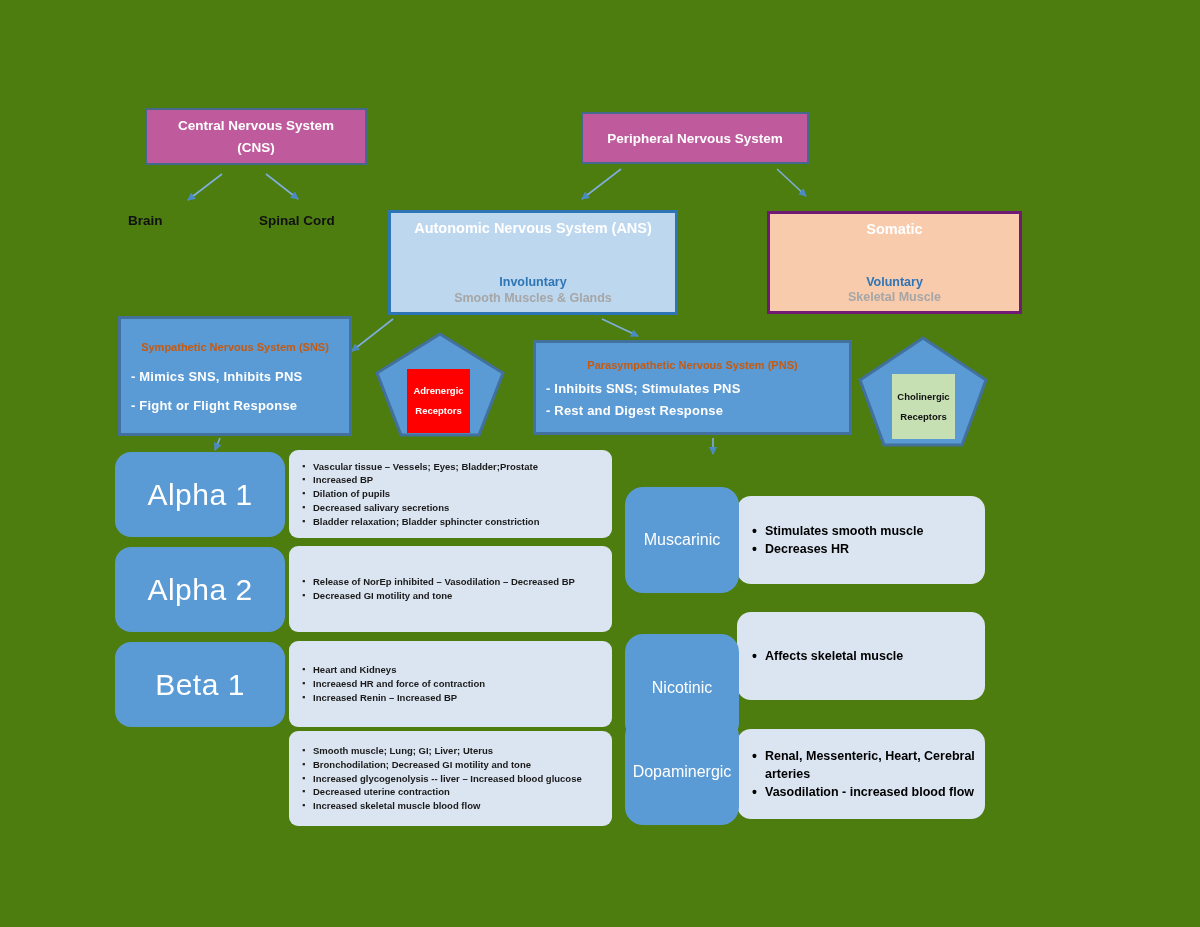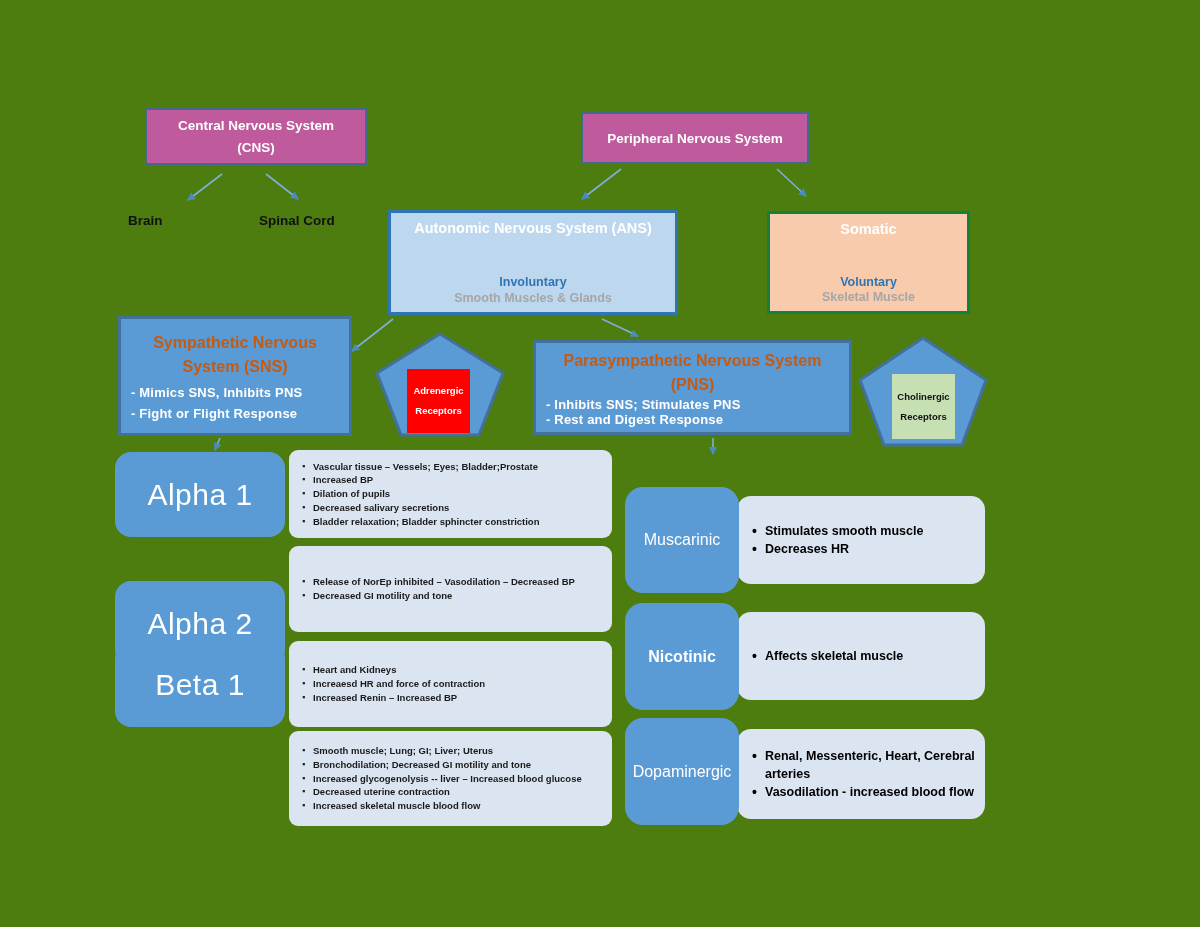--- a/index.html
+++ b/index.html
@@ -18,52 +18,52 @@
        border:2px solid #44698D;color:#fff;font-weight:bold;font-size:13.5px;line-height:1.6;}
   .peripheral{left:581px;top:112px;width:228px;height:52px;background:#BF5B9D;
        border:2px solid #44698D;color:#fff;font-weight:bold;font-size:13.5px;}
 
   .plain-label{position:absolute;font-weight:bold;font-size:13.5px;color:#111;}
   .brain{left:128px;top:213px;}
   .spinal{left:259px;top:213px;}
 
   .ans{left:388px;top:210px;width:290px;height:105px;background:#BDD7EE;
        border:3px solid #2E75B6;justify-content:space-evenly;padding:5px 4px;}
-  .somatic{left:767px;top:211px;width:203px;height:103px;background:#F8CBAD;
-       border:3px solid #15803d;justify-content:space-evenly;padding:5px 4px;}
+  .somatic{left:767px;top:211px;width:255px;height:103px;background:#F8CBAD;
+       border:3px solid #701a75;justify-content:space-evenly;padding:5px 4px;}
   .t-main{color:#fff;font-weight:bold;font-size:14.5px;}
   .t-sub{color:#2E75B6;font-weight:bold;font-size:12.5px;margin-top:36px;}
   .t-ter{color:#A6A6A6;font-weight:bold;font-size:12.5px;}
 
   .sysbox{background:#5B9BD5;border:3px solid #41719C;align-items:stretch;
           justify-content:space-evenly;padding:6px 10px;}
   .sns{left:118px;top:316px;width:234px;height:120px;}
   .pnsbox{left:533px;top:340px;width:319px;height:95px;}
-  .sys-title{color:#C55A11;font-weight:bold;font-size:16px;text-align:center;line-height:1.5;}
+  .sys-title{color:#C55A11;font-weight:bold;font-size:11px;text-align:center;line-height:1.5;}
   .sys-pt{color:#fff;font-weight:600;font-size:13px;text-align:left;letter-spacing:.2px;}
 
   
   .pent{position:absolute;}
   .adren{left:374px;top:332px;width:132px;height:106px;}
   .cholin{left:857px;top:336px;width:132px;height:112px;}
   .pent svg{position:absolute;left:0;top:0;}
   .pent-inner{position:absolute;display:flex;flex-direction:column;align-items:center;
       justify-content:center;text-align:center;font-weight:bold;font-size:9.5px;line-height:2.1;}
   .inner-red{left:33px;top:37px;width:63px;height:64px;background:#FF0000;color:#fff;}
   .inner-green{left:35px;top:38px;width:63px;height:65px;background:#C6E0B4;color:#111;}
 
   
   .blue-pill{position:absolute;background:#5B9BD5;display:flex;align-items:center;
       justify-content:center;color:#fff;z-index:2;text-align:center;}
   .lbl-big{font-size:30px;font-weight:400;letter-spacing:.5px;}
   .lbl-med{font-size:16px;font-weight:400;}
   .pill-l{left:115px;width:170px;height:85px;border-radius:16px;}
   .pill-r{left:625px;width:114px;height:106px;border-radius:18px;}
-  #alpha1{top:452px;} #alpha2{top:547px;margin-top:34px;} #beta1{top:642px;} #beta2{top:737px;}
-  #musc{top:487px;} #nico{top:603px;height:107px;font-weight:bold;} #dopa{top:718px;height:107px;}
+  #alpha1{top:452px;} #alpha2{top:547px;} #beta1{top:642px;} #beta2{top:737px;}
+  #musc{top:487px;} #nico{top:634px;height:107px;} #dopa{top:718px;height:107px;}
 
   
   .panel{position:absolute;background:#DBE5F1;display:flex;flex-direction:column;
       justify-content:center;box-sizing:border-box;z-index:1;}
   .panel-l{left:289px;width:323px;border-radius:9px;padding:6px 8px 6px 24px;}
   .panel-r{left:737px;width:248px;border-radius:14px;padding:6px 8px 6px 28px;}
   #p-alpha1{top:450px;height:88px;} #p-alpha2{top:546px;height:86px;}
   #p-beta1{top:641px;height:86px;}  #p-beta2{top:731px;height:95px;}
   #p-musc{top:496px;height:88px;}   #p-nico{top:612px;height:88px;}
   #p-dopa{top:729px;height:90px;}

